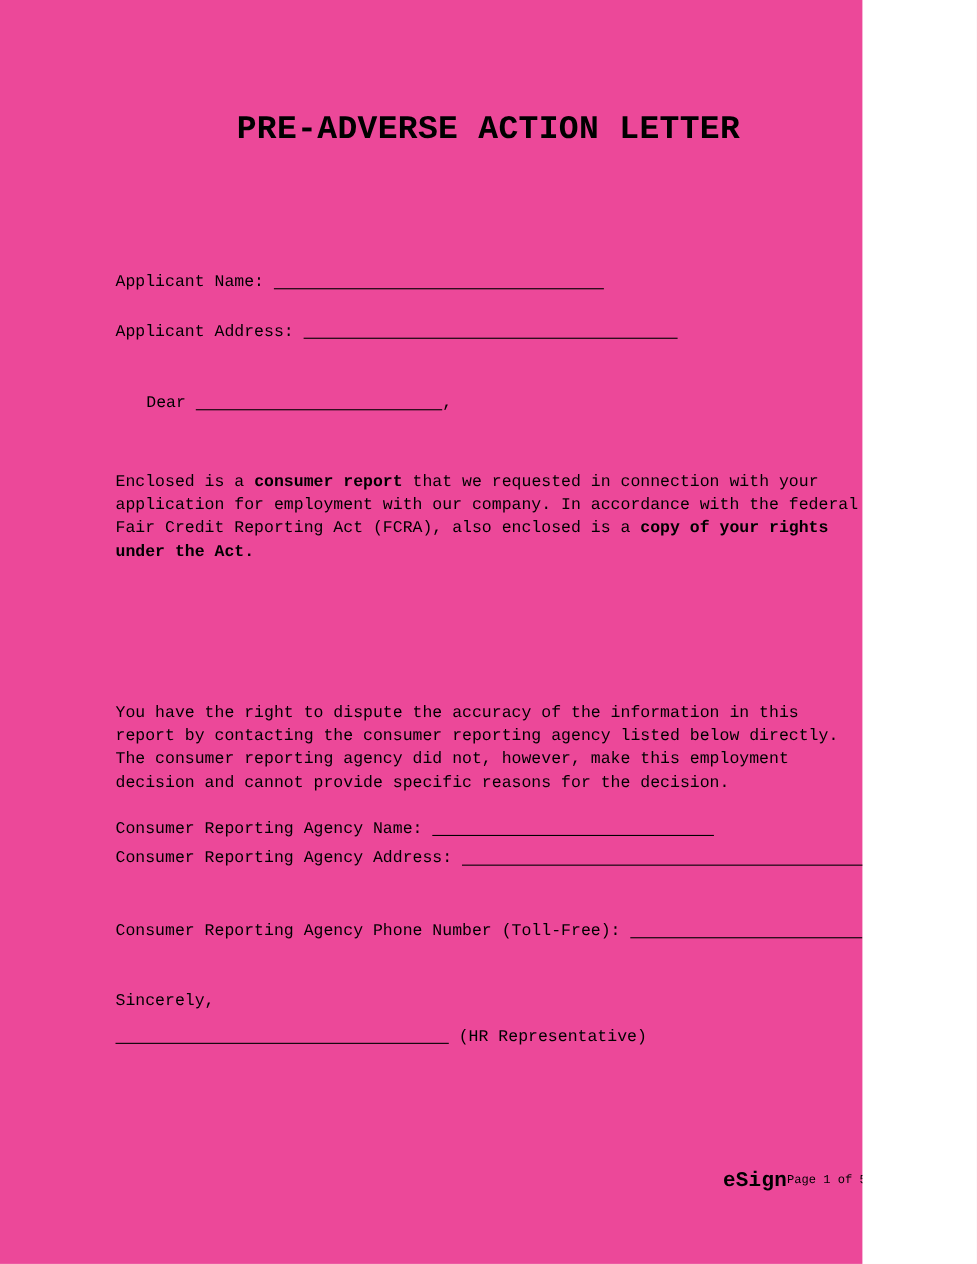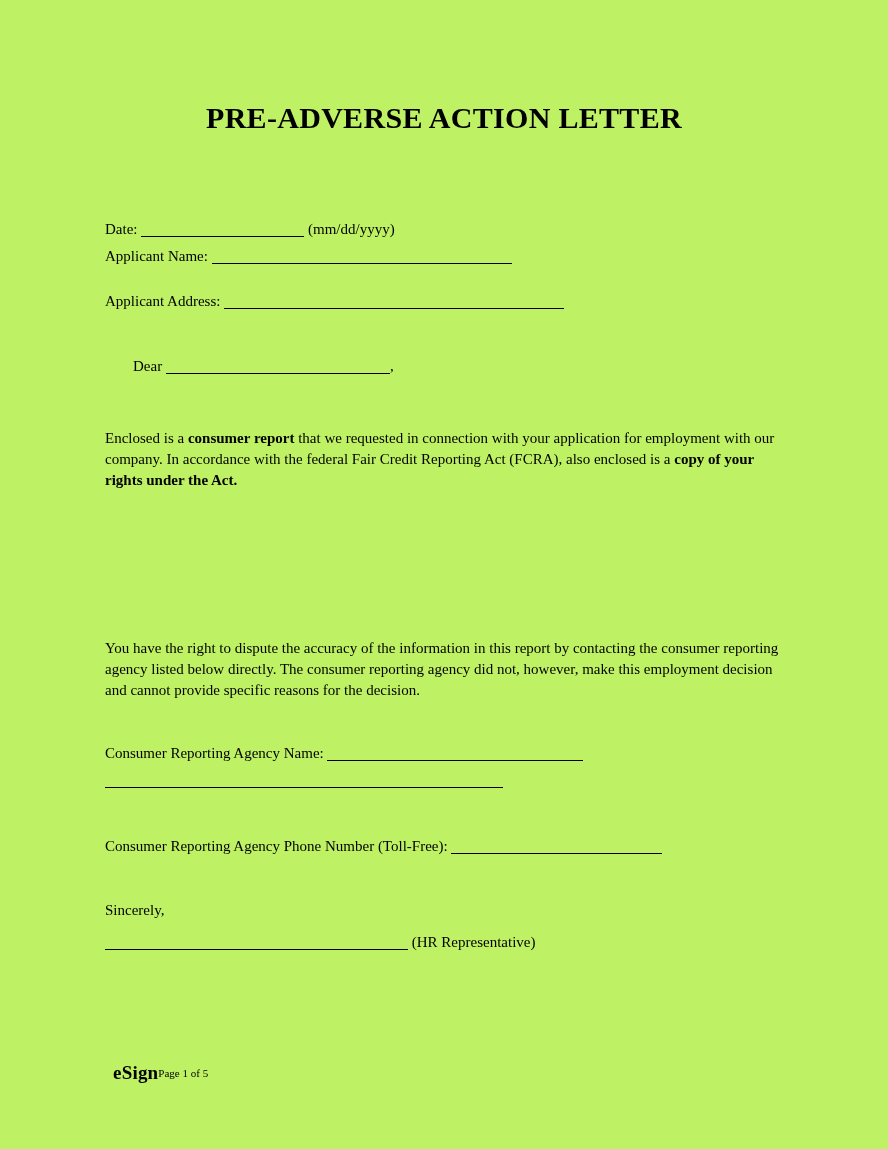--- a/index.html
+++ b/index.html
@@ -1,20 +1,20 @@
 <!DOCTYPE html>
 <html><head>
 <meta charset="utf-8">
 <style>
   html,body{margin:0;padding:0;background:#ffffff;}
   .page{
     position:relative;
-    width:888px;height:1149px;
-    background:#bef264;
-    font-family:Liberation Serif, serif;
+    width:784px;height:1149px;
+    background:#ec4899;
+    font-family:Liberation Mono, monospace;
     color:#000;
     overflow:hidden;
   }
   .abs{position:absolute;}
   .doc-title{
     top:101px;left:0;width:888px;
     text-align:center;
     font-size:30px;font-weight:700;
     letter-spacing:0.3px;
     white-space:nowrap;
@@ -39,37 +39,32 @@
   .w-date{width:163px;}
   .w-name{width:300px;}
   .w-address{width:340px;}
   .w-dear{width:224px;}
   .w-agency-name{width:256px;}
   .w-agency-address{width:398px;}
   .w-agency-phone{width:211px;}
   .w-signature{width:303px;}
   .footer{
     top:1062px;left:105px;width:683px;
-    display:flex;justify-content:flex-start;align-items:center;
+    display:flex;justify-content:flex-end;align-items:center;
   }
   .brand{font-size:19px;font-weight:700;padding-left:8px;letter-spacing:0.2px;}
   .page-indicator{font-size:11px;}
 </style>
 </head>
 <body>
 
 <div class="page">
 
   <div class="abs doc-title">PRE-ADVERSE ACTION LETTER</div>
 
-  <div class="abs row" style="top:216px;">
-    <span>Date:</span>
-    <span class="blank w-date"></span>
-    <span>(mm/dd/yyyy)</span>
-  </div>
 
   <div class="abs row" style="top:243px;">
     <span>Applicant Name:</span>
     <span class="blank w-name"></span>
   </div>
 
   <div class="abs row" style="top:288px;">
     <span>Applicant Address:</span>
     <span class="blank w-address"></span>
   </div>
@@ -85,20 +80,21 @@
 
 
   <div class="abs para" style="top:638px;">You have the right to dispute the accuracy of the information in this report by contacting the consumer reporting agency listed below directly. The consumer reporting agency did not, however, make this employment decision and cannot provide specific reasons for the decision.</div>
 
   <div class="abs row" style="top:740px;">
     <span>Consumer Reporting Agency Name:</span>
     <span class="blank w-agency-name"></span>
   </div>
 
   <div class="abs row" style="top:767px;">
+    <span>Consumer Reporting Agency Address:</span>
     <span class="blank w-agency-address"></span>
   </div>
 
   <div class="abs row" style="top:794px;margin-top:39px;">
     <span>Consumer Reporting Agency Phone Number (Toll-Free):</span>
     <span class="blank w-agency-phone"></span>
   </div>
 
   <div class="abs row" style="top:897px;">Sincerely,</div>
 

